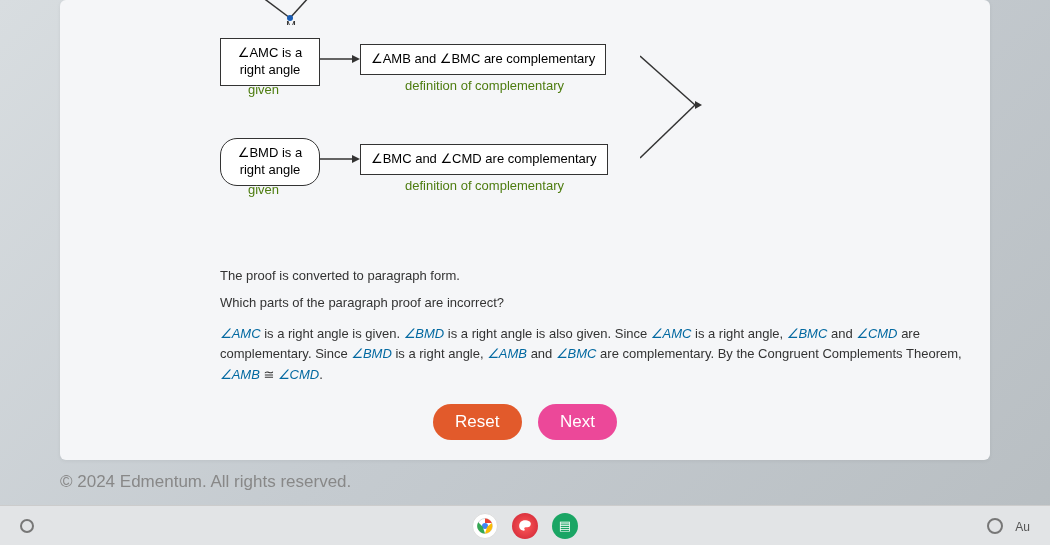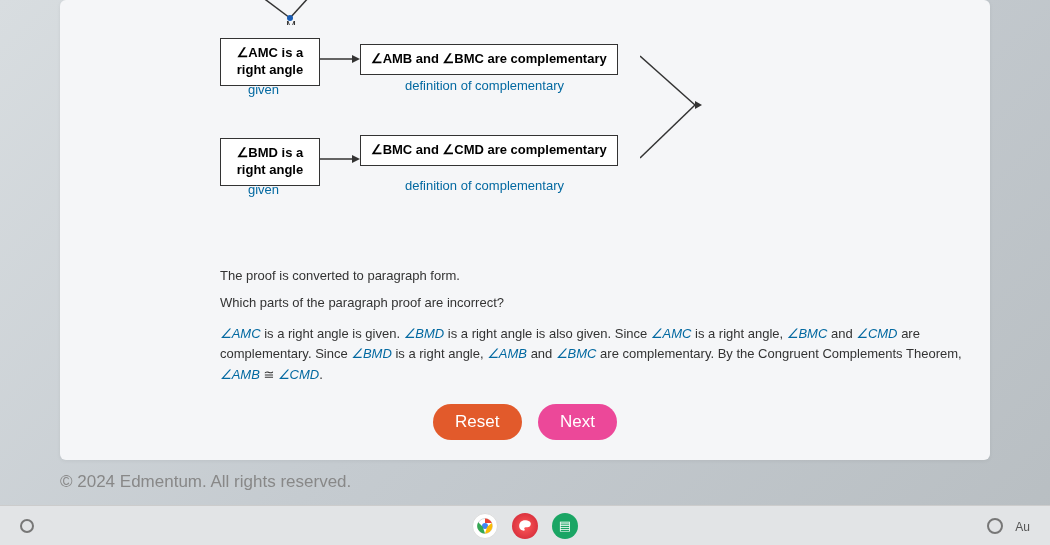--- a/index.html
+++ b/index.html
@@ -29,28 +29,28 @@
     position: relative;
     height: 230px;
     margin-left: 140px;
   }
   .box {
     position: absolute;
     border: 1.5px solid #333;
     background: #fff;
     padding: 6px 10px;
     font-size: 13px;
-    font-weight: bold;
+    font-weight: normal;
     text-align: center;
     line-height: 1.3;
   }
   .label {
     position: absolute;
     font-size: 13px;
-    color: #0369a1;
+    color: #4d7c0f;
   }
   .paragraph-section {
     margin-left: 140px;
     font-size: 13px;
     color: #333;
     line-height: 1.6;
   }
   .paragraph-section p { margin: 6px 0; }
   .highlight { color: #0369a1; font-weight: 500; font-style: italic; }
   .buttons {
@@ -138,31 +138,31 @@
     <div class="label" style="top:52px;left:28px;">given</div>
 
     <svg style="position:absolute;top:22px;left:100px;" width="40" height="14">
         <line x1="0" y1="7" x2="32" y2="7" stroke="#333" stroke-width="1.5"></line>
         <polygon points="32,3 40,7 32,11" fill="#333"></polygon>
       </svg>
 
     <div class="box" style="top:14px;left:140px;">∠AMB and ∠BMC are complementary</div>
     <div class="label" style="top:48px;left:185px;">definition of complementary</div>
 
-    <div class="box" style="top:108px;left:0;width:100px;">
+    <div class="box" style="top:108px;left:0;width:100px;border-radius:17px;">
       <span>∠BMD is a</span><br><span>right angle</span>
     </div>
     <div class="label" style="top:152px;left:28px;">given</div>
 
     <svg style="position:absolute;top:122px;left:100px;" width="40" height="14">
         <line x1="0" y1="7" x2="32" y2="7" stroke="#333" stroke-width="1.5"></line>
         <polygon points="32,3 40,7 32,11" fill="#333"></polygon>
       </svg>
 
-    <div class="box" style="top:105px;left:140px;">∠BMC and ∠CMD are complementary</div>
+    <div class="box" style="top:114px;left:140px;">∠BMC and ∠CMD are complementary</div>
     <div class="label" style="top:148px;left:185px;">definition of complementary</div>
 
     <svg style="position:absolute;top:20px;left:420px;" width="80" height="120">
       <line x1="0" y1="6" x2="55" y2="55" stroke="#333" stroke-width="1.5"></line>
       <line x1="0" y1="108" x2="55" y2="55" stroke="#333" stroke-width="1.5"></line>
       <polygon points="55,51 62,55 55,59" fill="#333"></polygon>
     </svg>
 
   </div>
 

